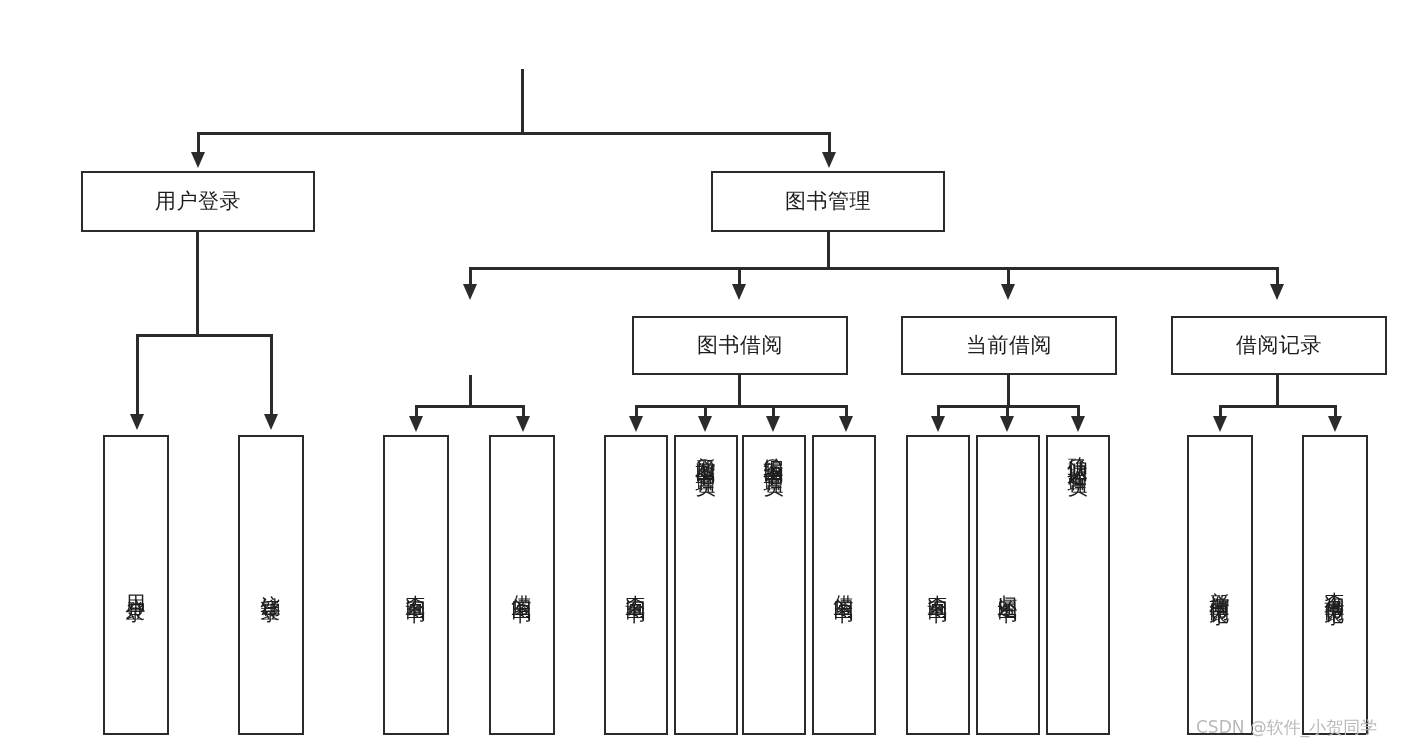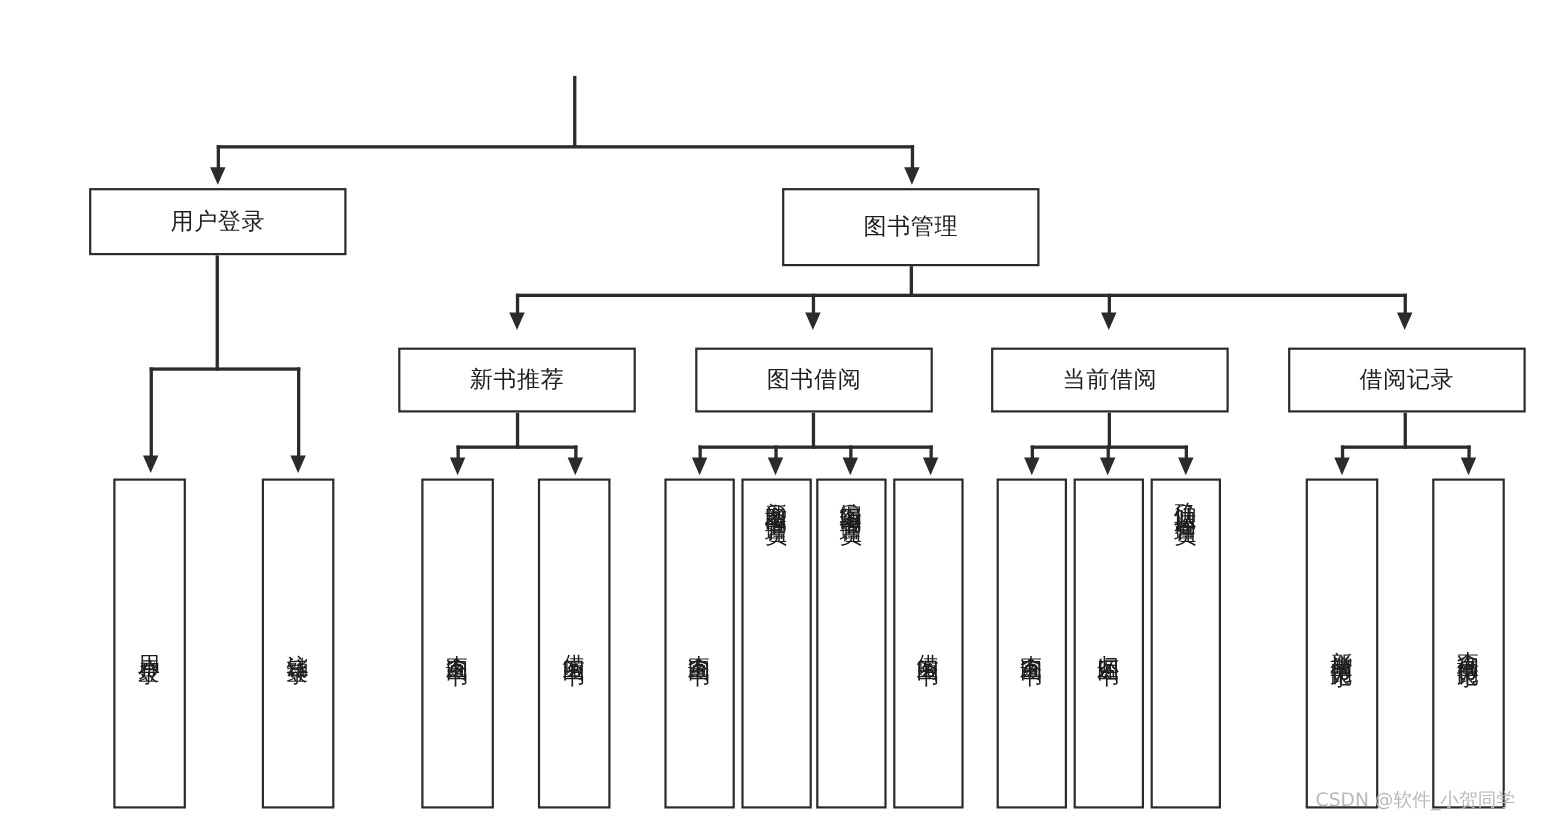--- a/index.html
+++ b/index.html
@@ -103,21 +103,21 @@
   <div class="ln vline" style="left:197px; top:132px; height:24px;"></div>
   <div class="arrow" style="left:191px; top:152px;"></div>
 
   <div class="ln vline" style="left:828px; top:132px; height:24px;"></div>
   <div class="arrow" style="left:822px; top:152px;"></div>
 
   <div class="node horiz" style="left:81px; top:171px; width:234px; height:61px;">
     <span class="label">用户登录</span>
   </div>
 
-  <div class="node horiz" style="left:711px; top:171px; width:234px; height:71px;">
+  <div class="node horiz" style="left:711px; top:171px; width:234px; height:61px;">
     <span class="label">图书管理</span>
   </div>
 
   <div class="ln vline" style="left:196px; top:232px; height:105px;"></div>
   <div class="ln hline" style="left:136px; top:334px; width:137px;"></div>
   <div class="ln vline" style="left:136px; top:334px; height:84px;"></div>
   <div class="arrow" style="left:130px; top:414px;"></div>
   <div class="ln vline" style="left:270px; top:334px; height:84px;"></div>
   <div class="arrow" style="left:264px; top:414px;"></div>
 
@@ -129,23 +129,20 @@
 
   <div class="ln vline" style="left:738px; top:267px; height:20px;"></div>
   <div class="arrow" style="left:732px; top:284px;"></div>
 
   <div class="ln vline" style="left:1007px; top:267px; height:20px;"></div>
   <div class="arrow" style="left:1001px; top:284px;"></div>
 
   <div class="ln vline" style="left:1276px; top:267px; height:20px;"></div>
   <div class="arrow" style="left:1270px; top:284px;"></div>
 
-  <div class="node horiz" style="left:362px; top:316px; width:216px; height:59px;">
-    <span class="label">新书推荐</span>
-  </div>
   <div class="node horiz" style="left:632px; top:316px; width:216px; height:59px;">
     <span class="label">图书借阅</span>
   </div>
   <div class="node horiz" style="left:901px; top:316px; width:216px; height:59px;">
     <span class="label">当前借阅</span>
   </div>
   <div class="node horiz" style="left:1171px; top:316px; width:216px; height:59px;">
     <span class="label">借阅记录</span>
   </div>
 

